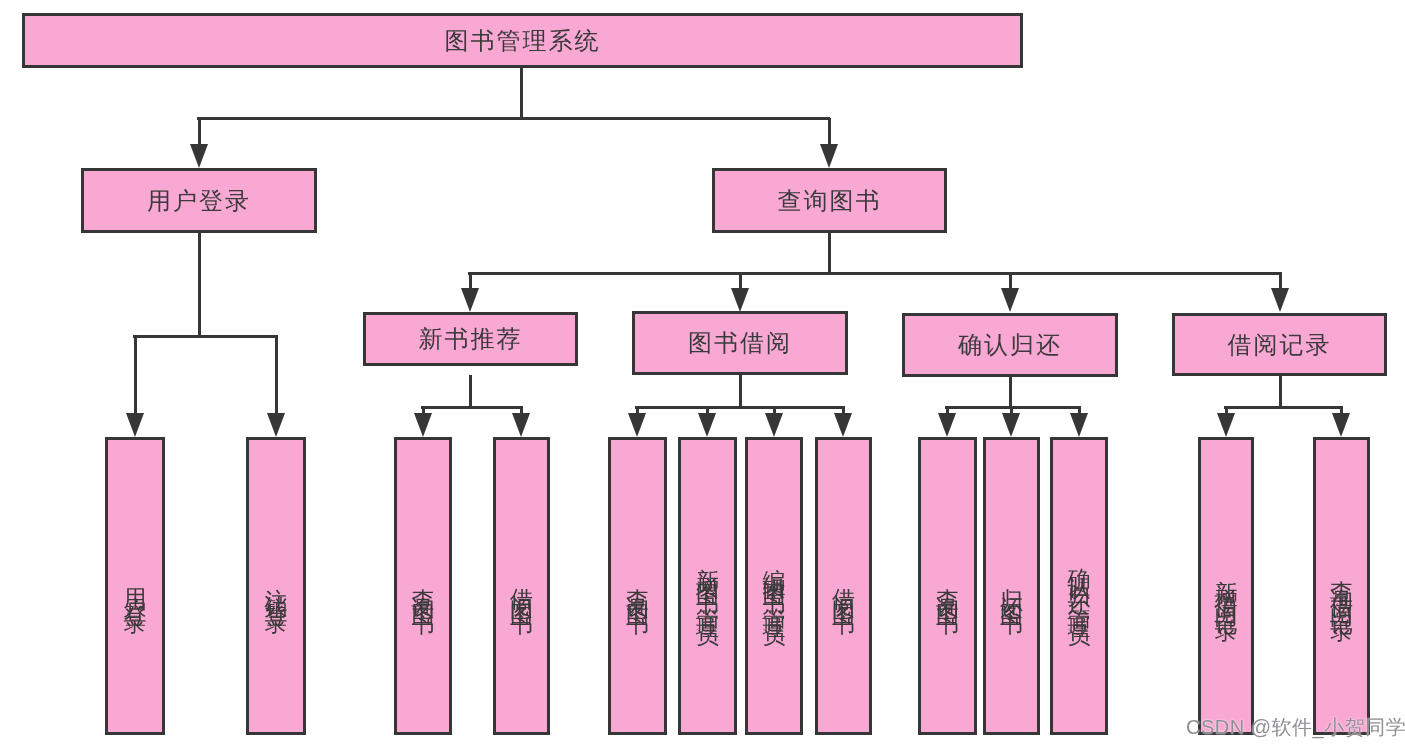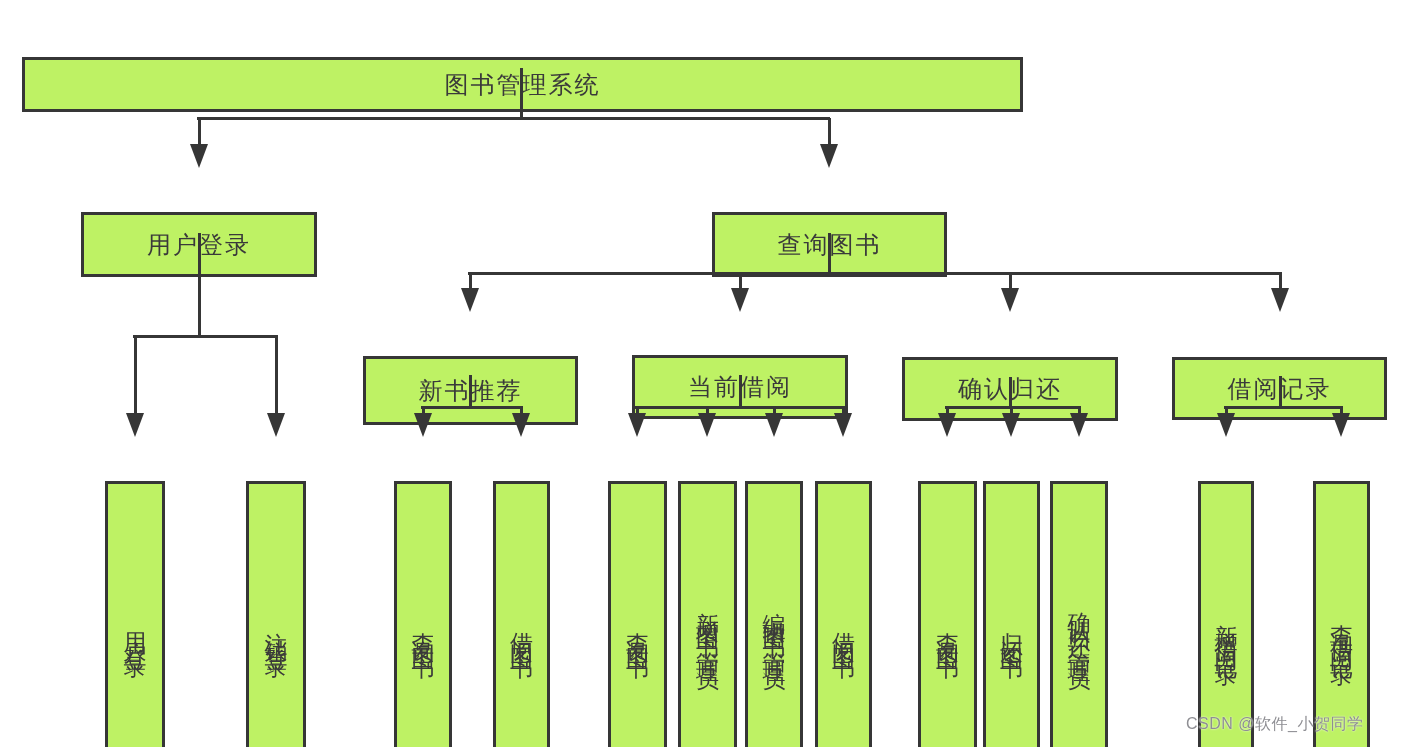--- a/index.html
+++ b/index.html
@@ -1,39 +1,39 @@
 <!DOCTYPE html>
 <html><head>
 <meta charset="utf-8">
 <style>
   html,body{margin:0;padding:0;background:#ffffff;}
   #canvas{
     position:relative;width:1405px;height:747px;background:#ffffff;overflow:hidden;
     font-family:"Liberation Sans",sans-serif;color:#3a3a3a;
   }
   .box{
-    position:absolute;box-sizing:border-box;border:3px solid #363636;background:#bef264;
-    display:flex;align-items:center;justify-content:center;margin-top:44px;
+    position:absolute;box-sizing:border-box;border:3px solid #363636;background:#f9a8d4;
+    display:flex;align-items:center;justify-content:center;
   }
   .box .lbl{color:#3a3a3a;}
   .hlabel{font-size:24px;letter-spacing:2px;white-space:nowrap;line-height:1;}
   .vlabel{
     writing-mode:vertical-rl;text-orientation:mixed;
     font-size:23px;letter-spacing:8px;line-height:1;white-space:nowrap;
   }
   .vl{position:absolute;width:3px;background:#363636;}
   .hl{position:absolute;height:3px;background:#363636;}
   .arr{
     position:absolute;width:0;height:0;
     border-left:9px solid transparent;border-right:9px solid transparent;
     border-top:24px solid #363636;
   }
   .watermark{
     position:absolute;left:1186px;top:714px;z-index:10;
-    font-size:16px;letter-spacing:0.5px;color:#8e8e93;white-space:nowrap;
+    font-size:20px;letter-spacing:0.5px;color:#8e8e93;white-space:nowrap;
     text-shadow:0 0 2px #ffffff;
   }
 </style>
 </head>
 <body>
 
 <div id="canvas">
 
   <div class="box" style="left:22px;top:13px;width:1001px;height:55px">
     <span class="lbl hlabel">图书管理系统</span>
@@ -64,25 +64,25 @@
   <div class="hl" style="left:468px;top:272px;width:814px"></div>
   <div class="vl" style="left:469px;top:273px;height:16px"></div>
   <div class="arr" style="left:461px;top:288px"></div>
   <div class="vl" style="left:739px;top:273px;height:16px"></div>
   <div class="arr" style="left:731px;top:288px"></div>
   <div class="vl" style="left:1009px;top:273px;height:16px"></div>
   <div class="arr" style="left:1001px;top:288px"></div>
   <div class="vl" style="left:1279px;top:273px;height:16px"></div>
   <div class="arr" style="left:1271px;top:288px"></div>
 
-  <div class="box" style="left:363px;top:312px;width:215px;height:69px">
+  <div class="box" style="left:363px;top:312px;width:215px;height:54px">
     <span class="lbl hlabel">新书推荐</span>
   </div>
   <div class="box" style="left:632px;top:311px;width:216px;height:64px">
-    <span class="lbl hlabel">当前借阅</span>
+    <span class="lbl hlabel">图书借阅</span>
   </div>
   <div class="box" style="left:902px;top:313px;width:216px;height:64px">
     <span class="lbl hlabel">确认归还</span>
   </div>
   <div class="box" style="left:1172px;top:313px;width:215px;height:63px">
     <span class="lbl hlabel">借阅记录</span>
   </div>
 
   <div class="vl" style="left:469px;top:375px;height:33px"></div>
   <div class="hl" style="left:421px;top:406px;width:102px"></div>

